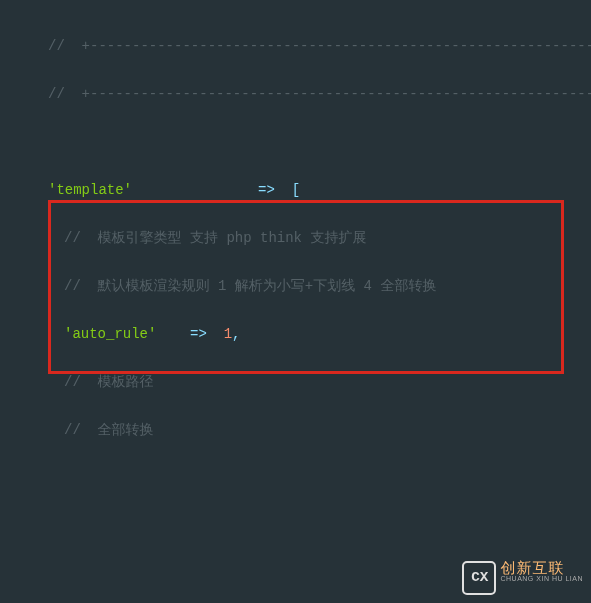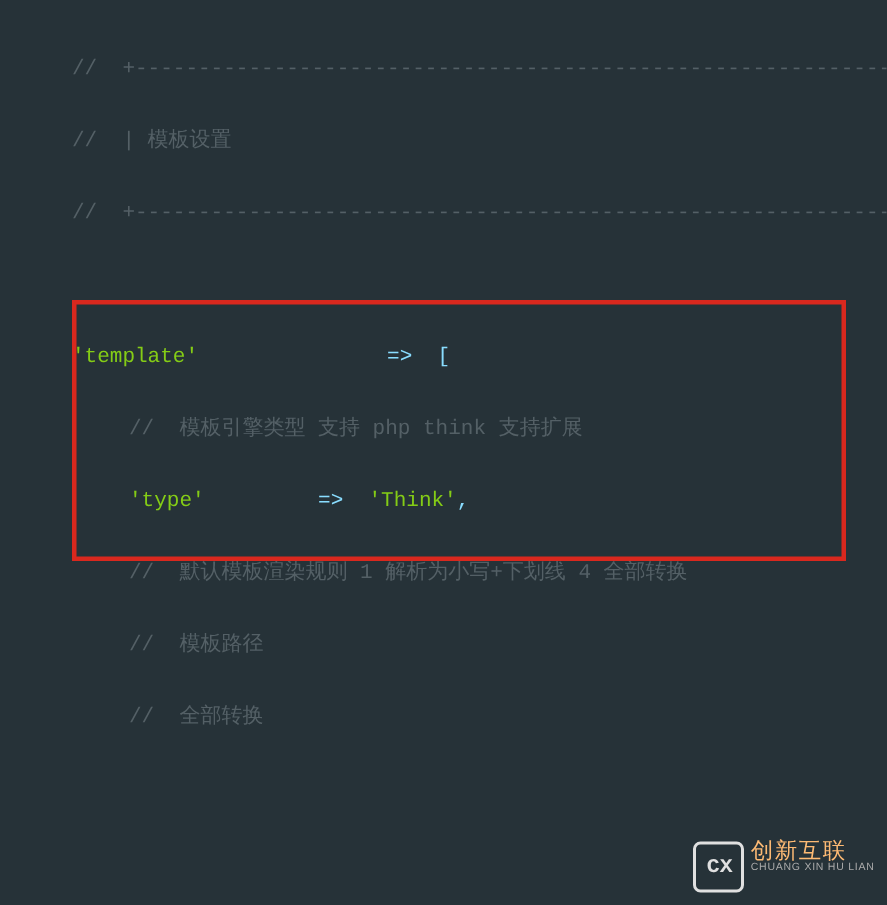--- a/index.html
+++ b/index.html
@@ -13,21 +13,21 @@
     line-height: 24px;
     overflow: hidden;
     position: relative;
   }
   .code-view {
     position: relative;
     padding: 10px 0 0 0;
     white-space: pre;
   }
   .line { padding-left: 48px; }
-  .ind1 { padding-left: 86px; }  
+  .ind1 { padding-left: 64px; }  
 
   .cmt   { color: #546066; }     
   .str   { color: #84cc16; }     
   .op    { color: #89DDFF; }     
   .num   { color: #F78C6C; }     
   .const { color: #5C5A6B; background:#3B3E46; padding:0 2px; border-radius:2px; }
 
   .highlight-box {
     position: absolute;
     left: 48px;
@@ -60,27 +60,26 @@
   .logo-icon span { transform: scaleX(1.1); }
   .logo-text { display:flex; flex-direction:column; line-height:1; }
   .logo-cn { color:#fdba74; font-size:15px; font-weight:400; font-family: "Microsoft YaHei","PingFang SC",sans-serif; letter-spacing:1px;}
   .logo-en { color:#AAAAAA; font-size:7px; letter-spacing:0.5px; font-family: Arial,sans-serif;}
 </style>
 </head>
 <body>
 
 <div class="code-view">
 <div class="line"><span class="cmt">//  +----------------------------------------------------------------------</span></div>
-<div class="line"><span class="cmt">//  | 模板设置</span></div>
 <div class="line"><span class="cmt">//  +----------------------------------------------------------------------</span></div>
 <div class="line">&nbsp;</div>
 <div class="line"><span class="str">'template'</span><span>               </span><span class="op">=&gt;</span><span>  </span><span class="op">[</span></div>
 <div class="ind1"><span class="cmt">//  模板引擎类型 支持 php think 支持扩展</span></div>
-<div class="ind1"><span class="str">'type'</span><span>         </span><span class="op">=&gt;</span><span>  </span><span class="str">'Think'</span><span class="op">,</span></div>
 <div class="ind1"><span class="cmt">//  默认模板渲染规则 1 解析为小写+下划线 4 全部转换</span></div>
+<div class="ind1"><span class="str">'auto_rule'</span><span>    </span><span class="op">=&gt;</span><span>  </span><span class="num">1</span><span class="op">,</span></div>
 <div class="ind1"><span class="cmt">//  模板路径</span></div>
 <div class="ind1"><span class="cmt">//  全部转换</span></div>
 
 
 
 
 
 
 
 

